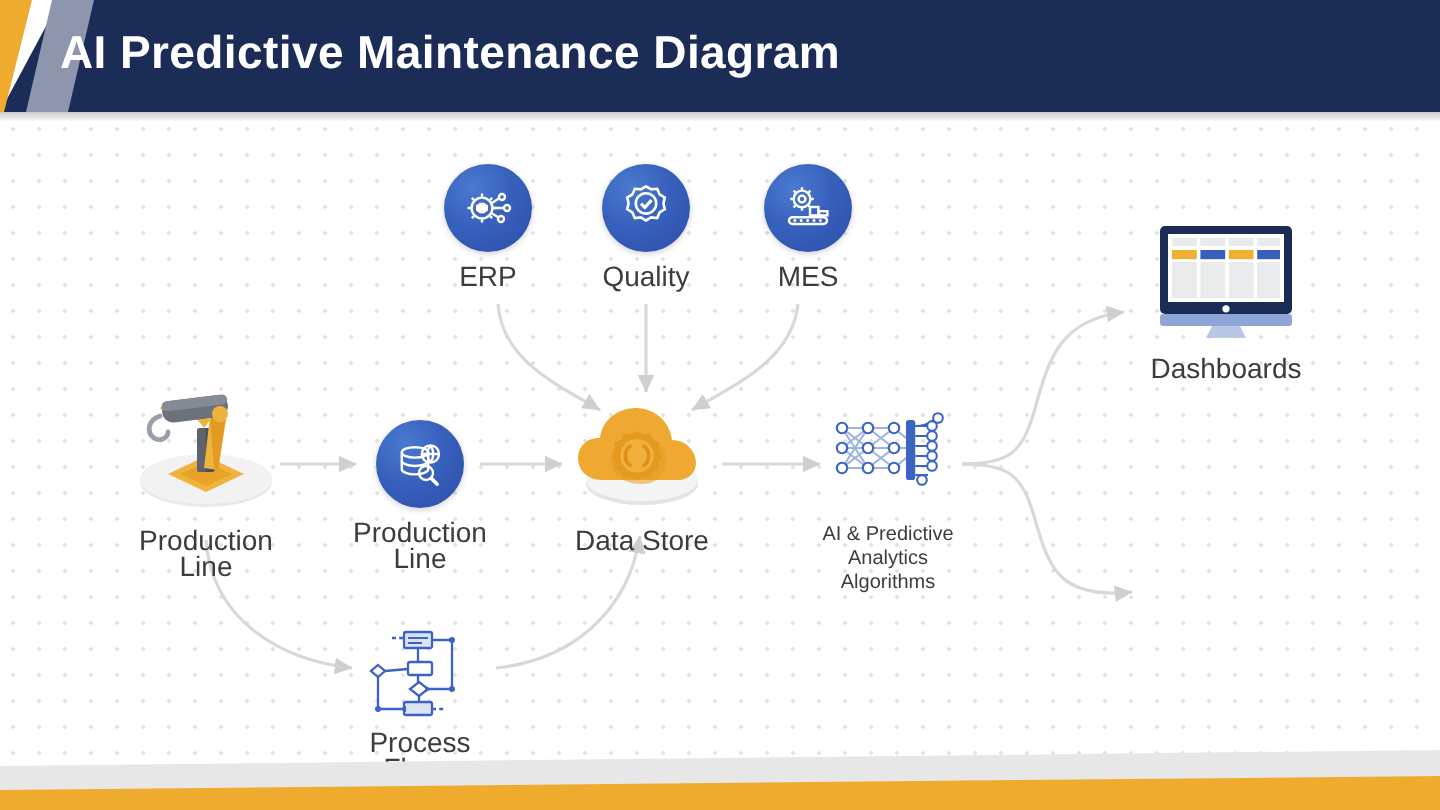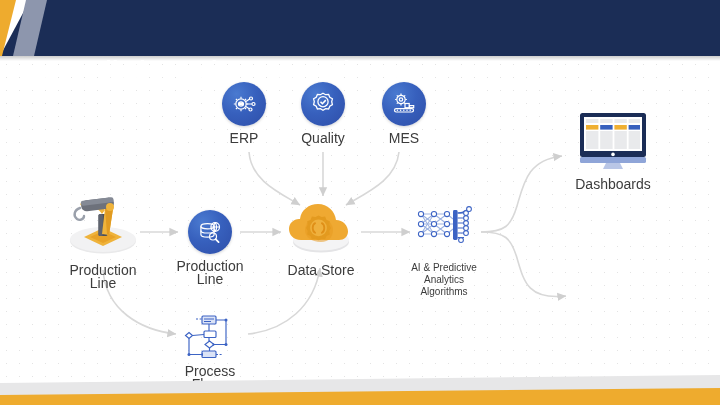--- a/index.html
+++ b/index.html
@@ -53,21 +53,20 @@
     clip-path: polygon(13px 0, 34px 0, 21px 56px, 0 56px);
   }
   .header-title {
     position: absolute;
     left: 30px; top: 13px;
     font-size: 23px;
     font-weight: bold;
     color: #ffffff;
     letter-spacing: .2px;
     white-space: nowrap;
-    margin-top: 44px;
   }
   
   .band-gray {
     position: absolute;
     left: 0; bottom: 0;
     width: 720px; height: 30px;
     background: #e7e7e8;
     clip-path: polygon(0 8px, 720px 0, 720px 30px, 0 30px);
   }
   .band-gold {

